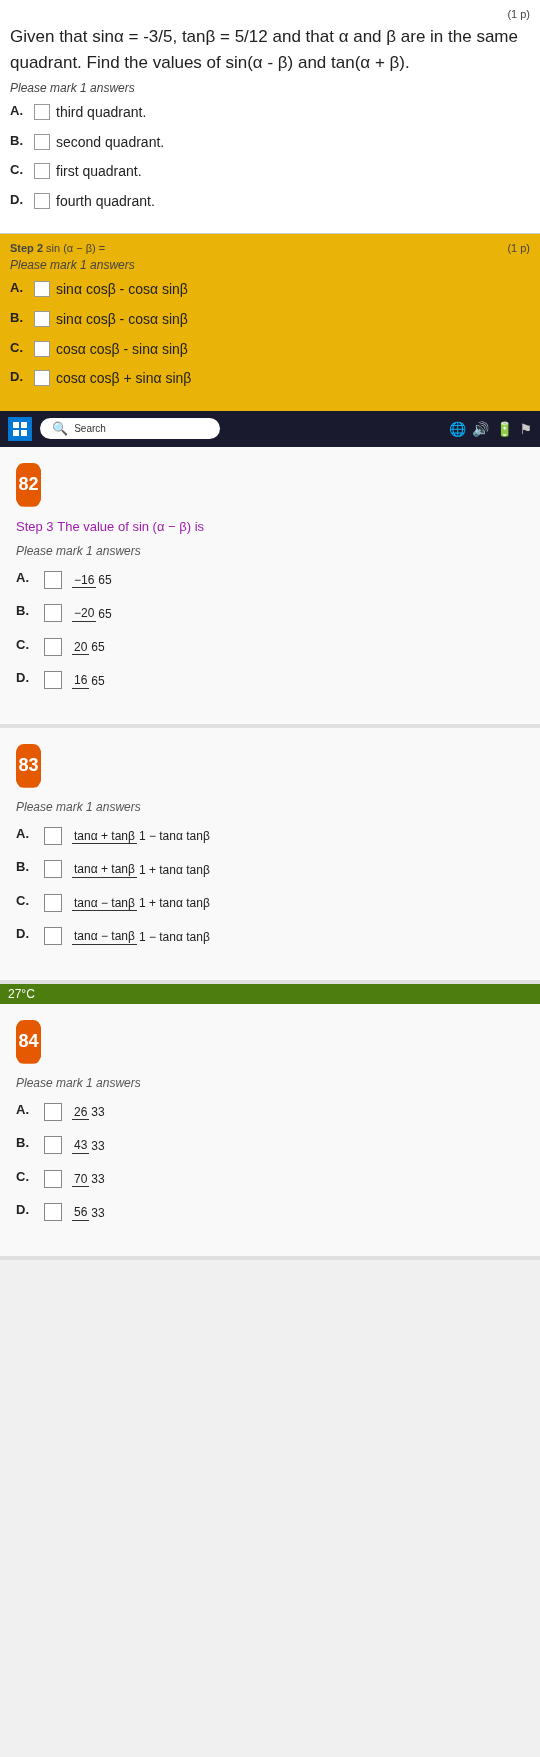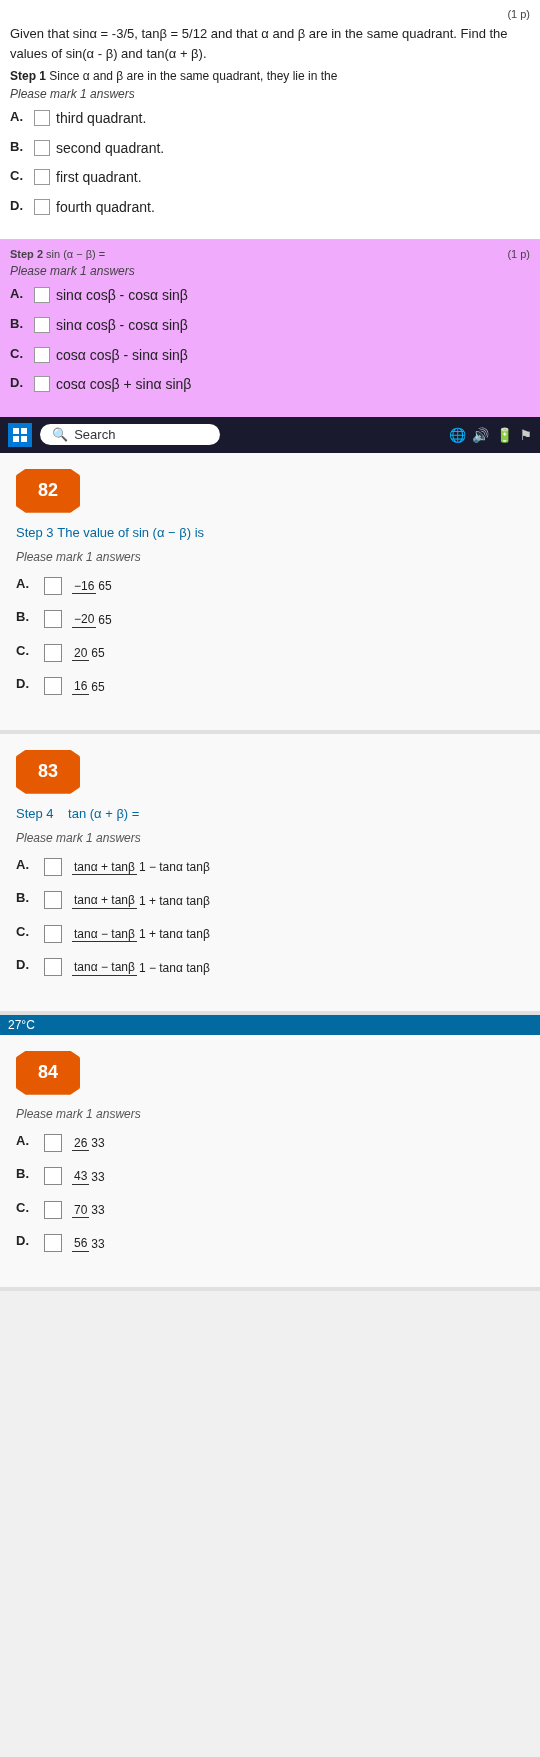--- a/index.html
+++ b/index.html
@@ -17,21 +17,21 @@
       padding: 8px 10px 12px 10px;
       border-bottom: 1px solid #ccc;
     }
     .top-score {
       text-align: right;
       font-size: 11px;
       color: #444;
       margin-bottom: 4px;
     }
     .question-header {
-      font-size: 13px;
+      font-size: 17px;
       color: #222;
       margin-bottom: 6px;
       line-height: 1.5;
     }
     .step-label {
       font-size: 12px;
       margin-bottom: 4px;
     }
     .please-mark {
       font-style: italic;
@@ -58,21 +58,21 @@
       flex-shrink: 0;
       margin-top: 1px;
     }
     .answer-text {
       font-size: 14px;
       line-height: 1.4;
     }
 
     
     .step2-section {
-      background: #f0abfc;
+      background: #eab308;
       padding: 8px 10px 12px 10px;
     }
     .step2-score {
       display: flex;
       justify-content: space-between;
       font-size: 11px;
       color: #444;
       margin-bottom: 4px;
     }
 
@@ -103,21 +103,21 @@
       padding: 3px 12px;
       gap: 6px;
       flex: 1;
       max-width: 180px;
     }
     .taskbar-search-icon {
       color: #555;
       font-size: 13px;
     }
     .taskbar-search-text {
-      font-size: 13px;
+      font-size: 10px;
       color: #333;
     }
     .taskbar-icons {
       display: flex;
       align-items: center;
       gap: 6px;
       margin-left: auto;
     }
     .taskbar-icon {
       color: #ccc;
@@ -132,30 +132,30 @@
       border-bottom: 4px solid #e0e0e0;
     }
     .card-number-badge {
       display: inline-flex;
       align-items: center;
       justify-content: center;
       background: #e55a00;
       color: white;
       font-size: 18px;
       font-weight: bold;
-      width: 64px;
+      width: 25px;
       height: 44px;
       border-radius: 8px;
       margin-bottom: 12px;
       clip-path: polygon(15% 0%, 85% 0%, 100% 15%, 100% 85%, 85% 100%, 15% 100%, 0% 85%, 0% 15%);
     }
     .card-step-title {
       font-size: 13px;
       margin-bottom: 10px;
-      color: #0369a1;
+      color: #a21caf;
     }
     .card-please-mark {
       font-style: italic;
       font-size: 12px;
       color: #555;
       margin-bottom: 12px;
     }
     .card-answer-option {
       display: flex;
       align-items: flex-start;
@@ -192,40 +192,37 @@
       padding: 0 2px;
       line-height: 1.2;
     }
     .fraction .den {
       padding: 0 2px;
       line-height: 1.2;
     }
 
     
     .temp-bar {
-      background: #0369a1;
+      background: #4d7c0f;
       color: #fff;
       font-size: 12px;
       padding: 3px 8px;
       display: flex;
       align-items: center;
     }
   </style>
 </head>
 <body>
 
 <div class="top-section">
   <div class="top-score">(1 p)</div>
   <div class="question-header">
     <span>Given that sinα = -3/5, tanβ = 5/12 and that α and β are in the same quadrant. Find the values of sin(α - β) and tan(α + β).</span>
   </div>
 
-  <div class="step-label">
-    <strong>Step 1</strong>&nbsp;<span>Since α and β are in the same quadrant, they lie in the</span>
-  </div>
   <div class="please-mark">Please mark 1 answers</div>
 
   <div class="answer-option">
     <span class="answer-letter">A.</span>
     <div class="answer-checkbox"></div>
     <span class="answer-text">third quadrant.</span>
   </div>
   <div class="answer-option">
     <span class="answer-letter">B.</span>
     <div class="answer-checkbox"></div>
@@ -343,23 +340,20 @@
       <span class="fraction">
           <span class="num">16</span>
           <span class="den">65</span>
         </span>
     </span>
   </div>
 </div>
 
 <div class="card">
   <div class="card-number-badge">83</div>
-  <div class="card-step-title">
-    <span>Step 4</span>&nbsp;&nbsp;&nbsp;&nbsp;<span>tan (α + β) =</span>
-  </div>
   <div class="card-please-mark">Please mark 1 answers</div>
 
   
   <div class="card-answer-option">
     <span class="card-answer-letter">A.</span>
     <div class="card-answer-checkbox"></div>
     <span class="card-answer-text">
       <span class="fraction">
         <span class="num">tanα + tanβ</span>
         <span class="den">1 − tanα tanβ</span>

